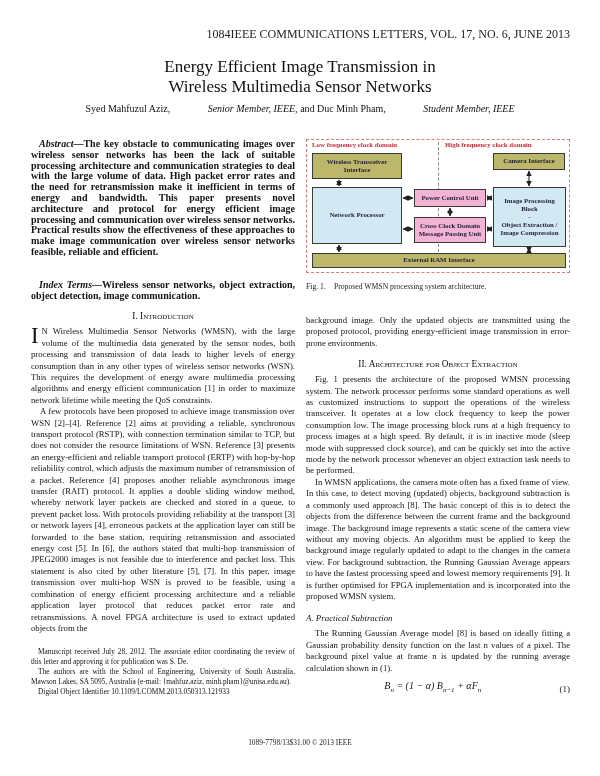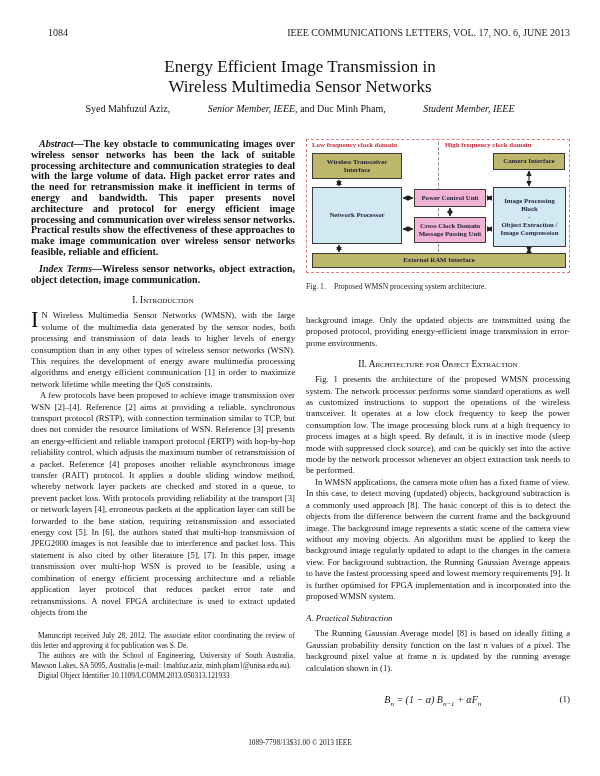--- a/index.html
+++ b/index.html
@@ -2,33 +2,33 @@
 <html><head>
 <meta charset="utf-8">
 <style>
   html,body{margin:0;padding:0;background:#ffffff;}
   .page{
     position:relative; width:600px; height:776px; background:#ffffff;
     font-family:"Liberation Serif", serif; color:#141414; overflow:hidden;
   }
   
   .runhead{position:absolute; top:27px; left:48px; right:30px;
-    display:flex; justify-content:space-between; font-size:10px; color:#222;}
+    display:flex; justify-content:flex-end; font-size:12px; color:#222;}
   
   .title{position:absolute; top:57px; left:0; right:0; text-align:center;
     font-size:17px; line-height:20px; color:#111;}
   .authors{position:absolute; top:103px; left:0; right:0; text-align:center; font-size:10px; color:#111;}
   .authors i{margin-left:35px;}
   
   .cols{position:absolute; top:139px; left:31px; width:539px; display:flex; gap:11px;}
   .col{width:264px;}
   p{margin:0;}
   .abs{font-weight:bold; font-size:10px; line-height:10.8px; text-align:justify; text-indent:8px;}
   .abs .lbl{font-style:italic;}
-  .idx{margin-top:6px;}
+  .idx{margin-top:22px;}
   .sec-head{text-align:center; font-variant:small-caps; font-size:9.3px; margin:10px 0 5px; color:#111;}
   .body-p{font-size:8.7px; line-height:11.4px; text-align:justify; text-indent:9px;}
   .body-p.noindent{text-indent:0;}
   .dropcap{float:left; font-size:22.5px; line-height:18px; margin:1px 3px 0 0; color:#111;}
   .footnote{margin-top:13px; font-size:7.4px; line-height:9.8px; text-align:justify;}
   .footnote p{text-indent:7px;}
   .footnote p.doi{text-indent:7px;}
   .sub-head{font-style:italic; font-size:8.9px; margin:11px 0 5px; text-indent:0;}
   
   .figure{margin-bottom:24px;}
@@ -38,21 +38,21 @@
   .fbox{position:absolute; box-sizing:border-box; border:1.4px solid #3a3a3a;
     display:flex; align-items:center; justify-content:center; text-align:center;
     font-size:6.8px; line-height:1.18; font-weight:bold; color:#201f38; white-space:pre-line; padding:1px;}
   .olive{background:#bdb76b;}
   .blue{background:#d2e8f2;}
   .pink{background:#f2b3d4;}
   .arrows{position:absolute; left:0; top:0; width:264px; height:134px; pointer-events:none;}
   .fig-caption{margin-top:9px; font-size:7.7px; color:#222;}
   .fig-caption .cap-lbl{margin-right:8px;}
   
-  .eq-row{display:flex; align-items:flex-start; margin-top:20px; font-size:10px;}
+  .eq-row{display:flex; align-items:flex-end; margin-top:6px; font-size:10px;}
   .eq{flex:1; text-align:center; font-style:italic;}
   .eq sub{font-size:7px; font-style:italic;}
   .eq-num{font-style:normal; font-size:9px;}
   
   .footer{position:absolute; top:738px; left:0; right:0; text-align:center; font-size:7.4px; color:#222;}
 </style>
 </head>
 <body>
 
 <div class="page">

